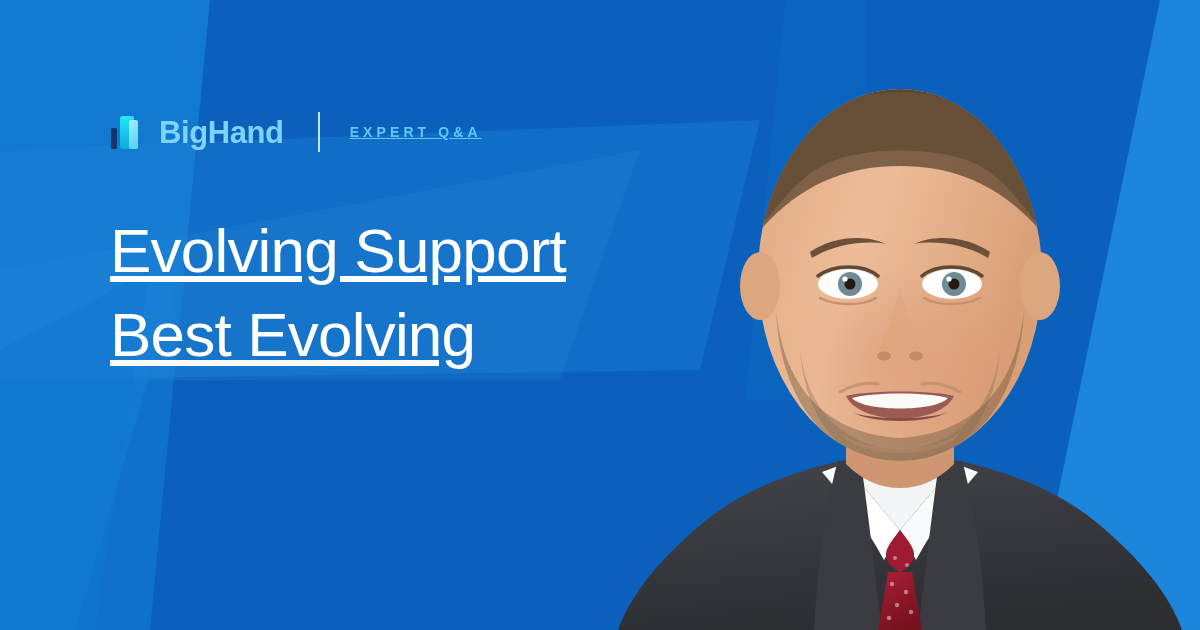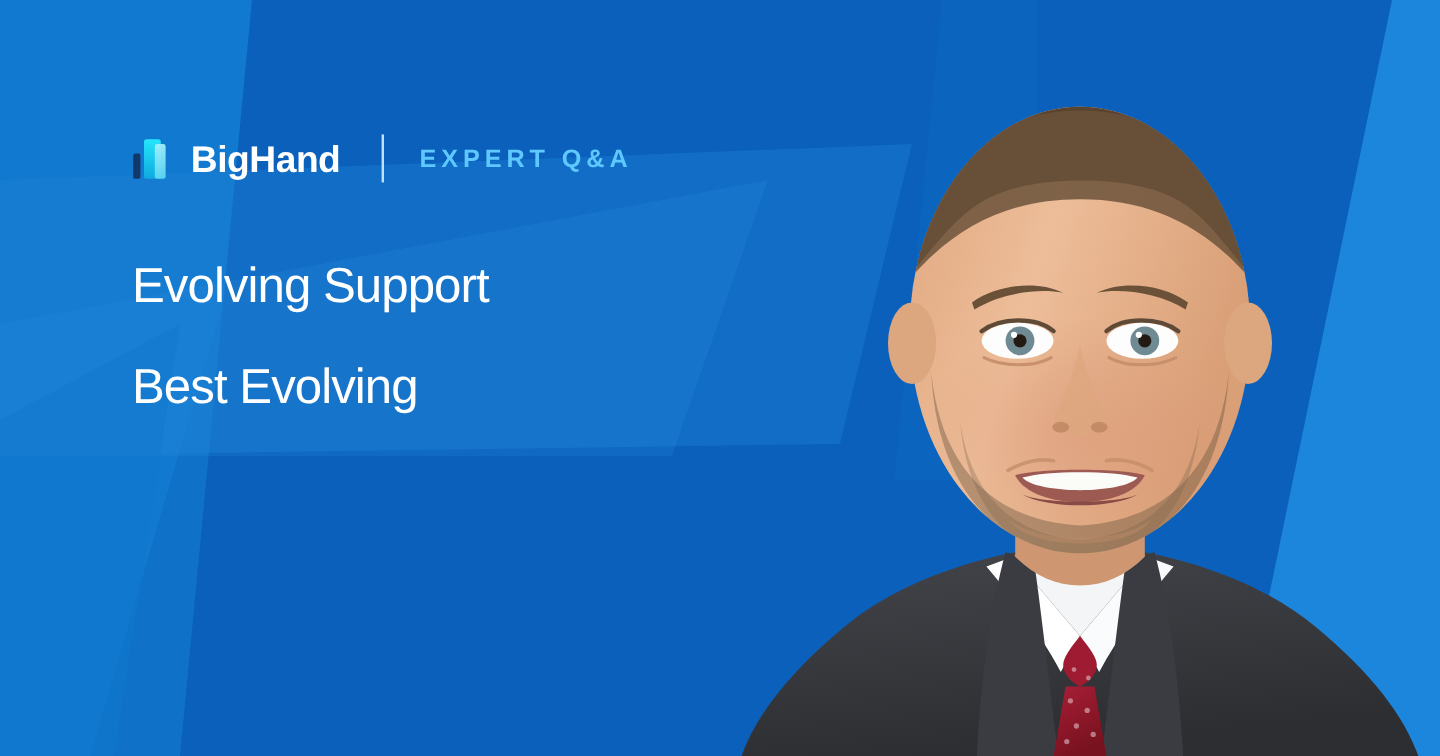--- a/index.html
+++ b/index.html
@@ -108,53 +108,55 @@
 
   #logo-mark {
     width:40px; height:40px;
     margin-right:9px;
     flex:0 0 auto;
     position:relative;
   }
   #logo-mark svg { display:block; }
 
   #logo-word {
-    color:#ffffff;
+    color:#7dd3fc;
     font-size:31px;
     font-weight:bold;
     letter-spacing:-0.4px;
     line-height:1;
     white-space:nowrap;
   }
 
   #logo-divider {
     width:2px;
     height:40px;
     background:#bfe3ff;
     margin:0 30px 0 34px;
     flex:0 0 auto;
   }
 
   #eyebrow {
     color:#5fc8ff;
-    font-size:21px;
+    font-size:14px;
     font-weight:bold;
     letter-spacing:4.1px;
     line-height:1;
     white-space:nowrap;
+    text-decoration:underline;
   }
 
   
   #headline {
-    margin-top:40px;
+    margin-top:53px;
     color:#ffffff;
-    font-size:41px;
+    font-size:62px;
     font-weight:normal;
     line-height:84px;
     letter-spacing:-0.8px;
+    text-decoration:underline;
   }
   #headline .line { display:block; white-space:nowrap; }
 </style>
 </head>
 <body>
 
 <div id="card">
 
   <div class="bg-layer">
     <div class="facet facet-base"></div>

